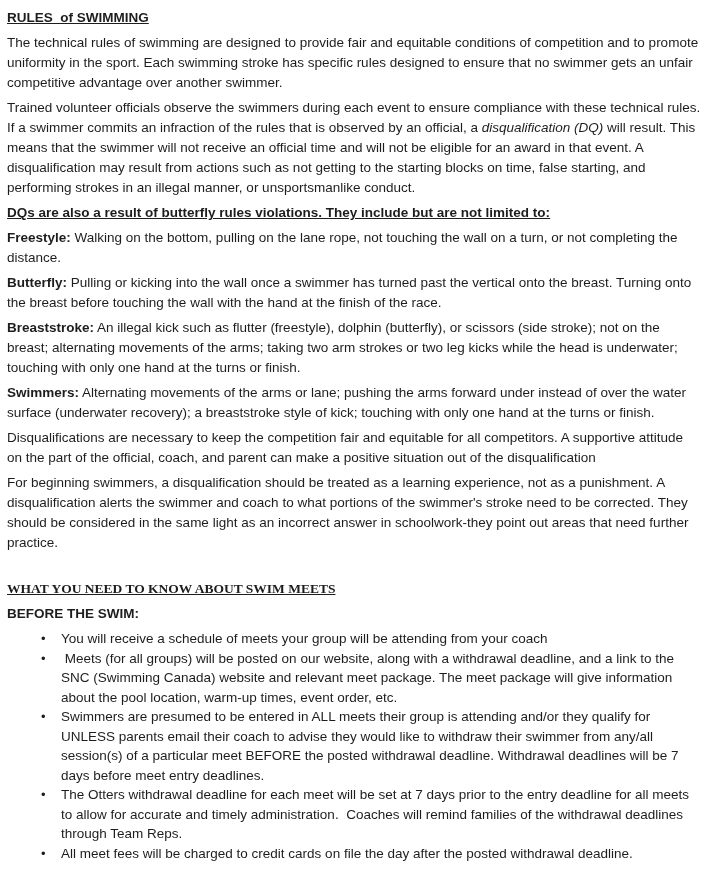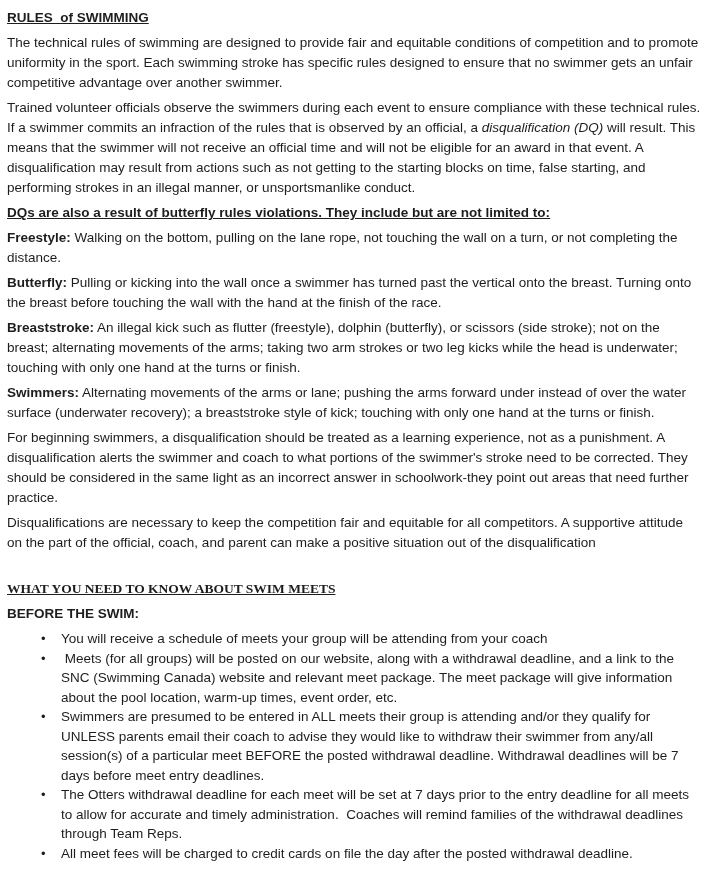--- a/index.html
+++ b/index.html
@@ -73,23 +73,23 @@
   <p class="block heading underline pre">DQs are also a result of butterfly rules violations. They include but are not limited to:</p>
 
   <p class="block"><span class="term pre">Freestyle:</span><span class="pre"> Walking on the bottom, pulling on the lane rope, not touching the wall on a turn, or not completing the distance.</span></p>
 
   <p class="block"><span class="term pre">Butterfly:</span><span class="pre"> Pulling or kicking into the wall once a swimmer has turned past the vertical onto the breast. Turning onto the breast before touching the wall with the hand at the finish of the race.</span></p>
 
   <p class="block"><span class="term pre">Breaststroke:</span><span class="pre"> An illegal kick such as flutter (freestyle), dolphin (butterfly), or scissors (side stroke); not on the breast; alternating movements of the arms; taking two arm strokes or two leg kicks while the head is underwater; touching with only one hand at the turns or finish.</span></p>
 
   <p class="block"><span class="term pre">Swimmers:</span><span class="pre"> Alternating movements of the arms or lane; pushing the arms forward under instead of over the water surface (underwater recovery); a breaststroke style of kick; touching with only one hand at the turns or finish.</span></p>
 
+  <p class="block pre">Disqualifications are necessary to keep the competition fair and equitable for all competitors. A supportive attitude on the part of the official, coach, and parent can make a positive situation out of the disqualification</p>
+
   <p class="block pre">For beginning swimmers, a disqualification should be treated as a learning experience, not as a punishment. A disqualification alerts the swimmer and coach to what portions of the swimmer's stroke need to be corrected. They should be considered in the same light as an incorrect answer in schoolwork-they point out areas that need further practice.</p>
-
-  <p class="block pre">Disqualifications are necessary to keep the competition fair and equitable for all competitors. A supportive attitude on the part of the official, coach, and parent can make a positive situation out of the disqualification</p>
 
   <div class="block heading underline pre section-gap">WHAT YOU NEED TO KNOW ABOUT SWIM MEETS</div>
 
   <div class="block heading pre">BEFORE THE SWIM:</div>
 
   <ul class="bullets">
     <li><span class="dot">•</span><span class="pre">You will receive a schedule of meets your group will be attending from your coach</span></li>
     <li><span class="dot">•</span><span class="pre"> Meets (for all groups) will be posted on our website, along with a withdrawal deadline, and a link to the SNC (Swimming Canada) website and relevant meet package. The meet package will give information about the pool location, warm-up times, event order, etc.</span></li>
     <li><span class="dot">•</span><span class="pre">Swimmers are presumed to be entered in ALL meets their group is attending and/or they qualify for UNLESS parents email their coach to advise they would like to withdraw their swimmer from any/all session(s) of a particular meet BEFORE the posted withdrawal deadline. Withdrawal deadlines will be 7 days before meet entry deadlines.</span></li>
     <li><span class="dot">•</span><span class="pre">The Otters withdrawal deadline for each meet will be set at 7 days prior to the entry deadline for all meets to allow for accurate and timely administration.  Coaches will remind families of the withdrawal deadlines through Team Reps.</span></li>

